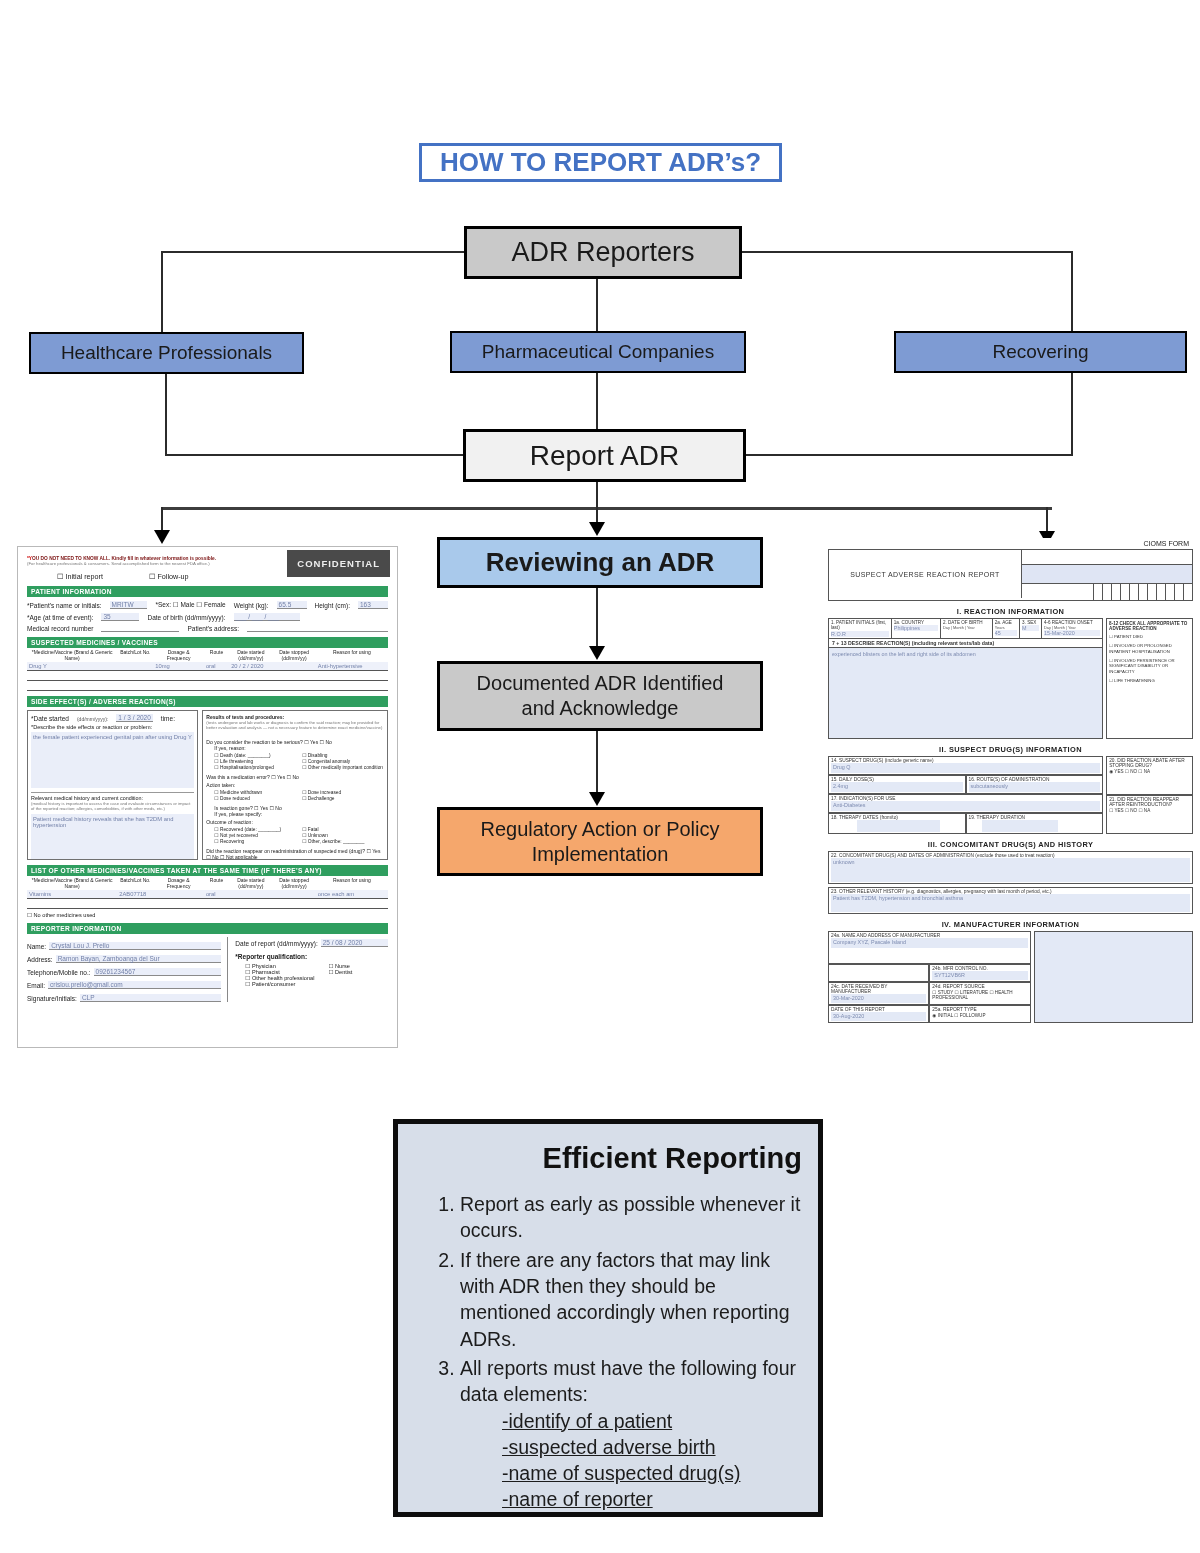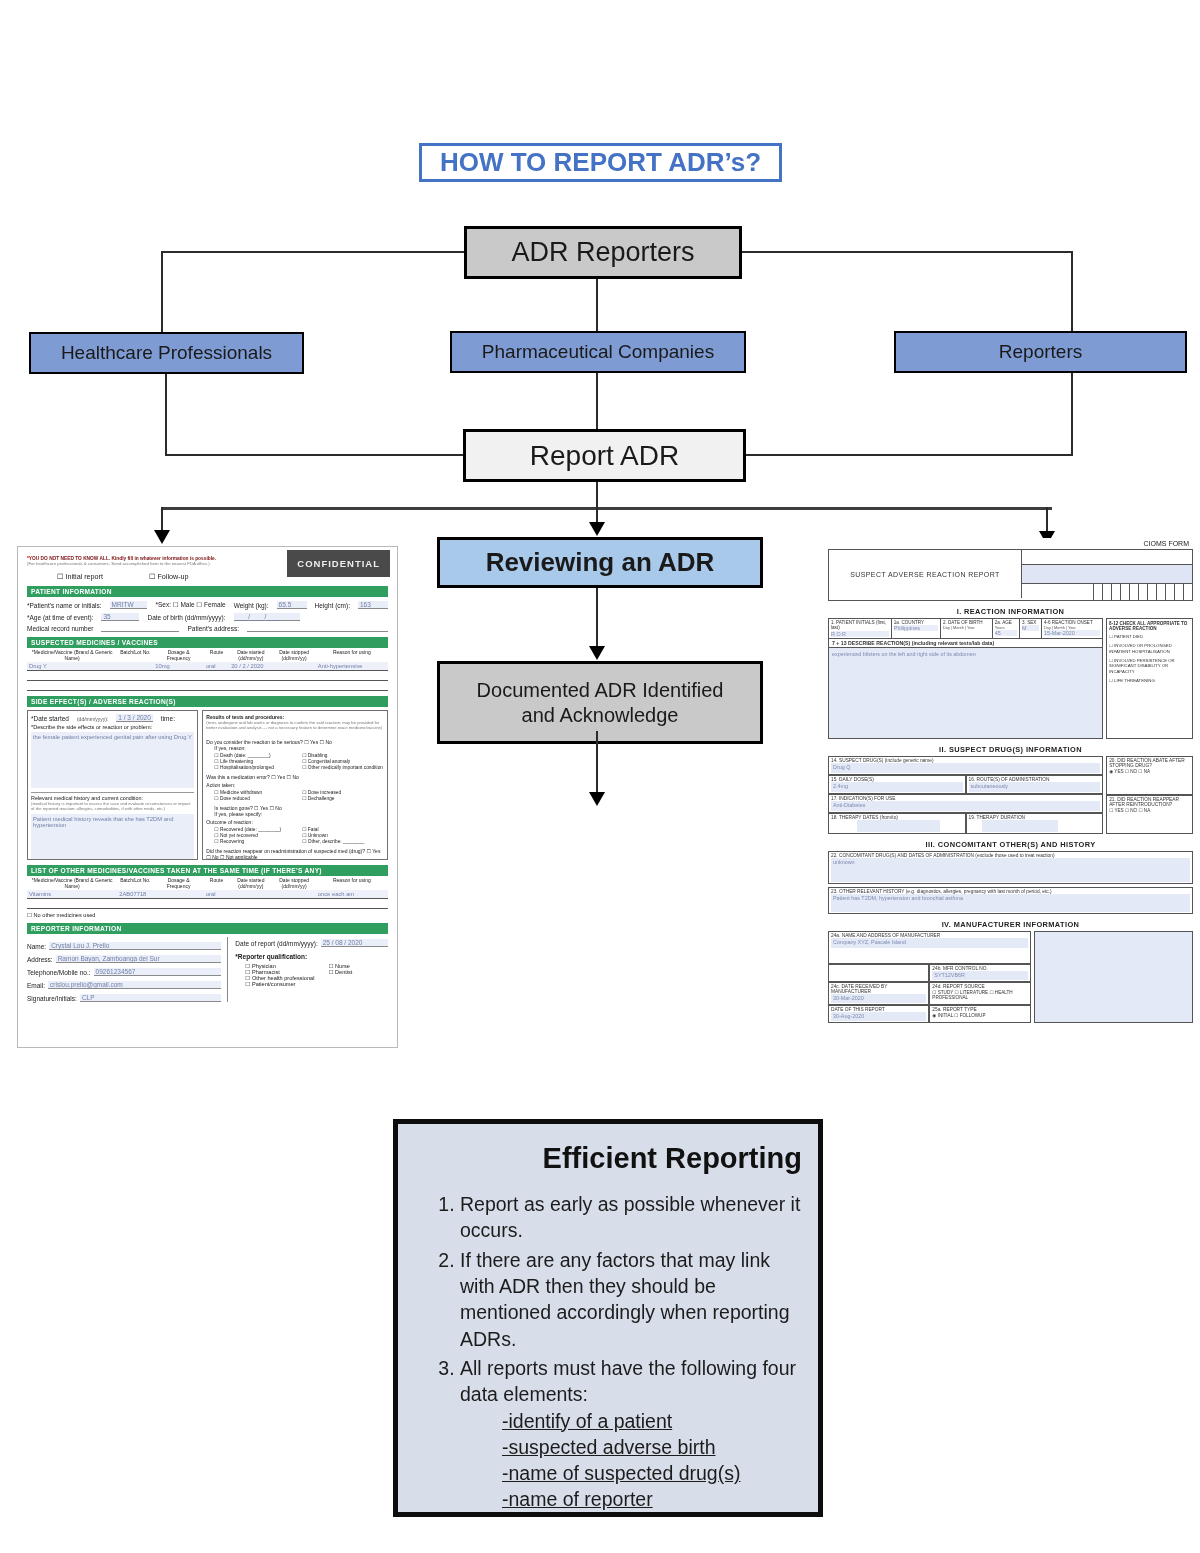--- a/index.html
+++ b/index.html
@@ -115,24 +115,25 @@
 </head>
 <body>
 
 <div class="canvas" data-name="page">
 
   <div class="fbox title-box" style="left:419px;top:143px;width:363px;height:39px;" data-name="page-title">HOW TO REPORT ADR’s?</div>
 
   <div class="fbox b-gray" style="left:464px;top:226px;width:278px;height:53px;font-size:27px;" data-name="node-adr-reporters">ADR Reporters</div>
   <div class="fbox b-blue" style="left:29px;top:332px;width:275px;height:42px;font-size:19px;" data-name="node-healthcare-professionals">Healthcare Professionals</div>
   <div class="fbox b-blue" style="left:450px;top:331px;width:296px;height:42px;font-size:19px;" data-name="node-pharmaceutical-companies">Pharmaceutical Companies</div>
-  <div class="fbox b-blue" style="left:894px;top:331px;width:293px;height:42px;font-size:19px;" data-name="node-consumers">Reporters</div>
+  <div class="fbox b-blue" style="left:894px;top:331px;width:293px;height:42px;font-size:19px;" data-name="node-consumers">Recovering</div>
   <div class="fbox b-white" style="left:463px;top:429px;width:283px;height:53px;font-size:28px;" data-name="node-report-adr">Report ADR</div>
   <div class="fbox b-ltblue" style="left:437px;top:537px;width:326px;height:51px;font-size:26px;" data-name="node-reviewing-adr">Reviewing an ADR</div>
-  <div class="fbox b-gray" style="left:437px;top:661px;width:326px;height:83px;font-size:20px;padding:0 20px;" data-name="node-documented-adr">Documented ADR  Identified and Acknowledge</div>
+  <div class="fbox b-gray" style="left:437px;top:661px;width:326px;height:70px;font-size:20px;padding:0 20px;" data-name="node-documented-adr">Documented ADR  Identified and Acknowledge</div>
+  <div class="fbox b-orange" style="left:437px;top:807px;width:326px;height:69px;font-size:20px;padding:0 30px;" data-name="node-regulatory-action">Regulatory Action or Policy Implementation</div>
 
   <div class="line" style="left:161px;top:251px;width:303px;height:2px;" data-name="connector"></div>
   <div class="line" style="left:161px;top:251px;width:2px;height:81px;" data-name="connector"></div>
   <div class="line" style="left:742px;top:251px;width:331px;height:2px;" data-name="connector"></div>
   <div class="line" style="left:1071px;top:251px;width:2px;height:80px;" data-name="connector"></div>
   <div class="line" style="left:596px;top:279px;width:2px;height:52px;" data-name="connector"></div>
   <div class="line" style="left:165px;top:374px;width:2px;height:82px;" data-name="connector"></div>
   <div class="line" style="left:165px;top:454px;width:298px;height:2px;" data-name="connector"></div>
   <div class="line" style="left:1071px;top:373px;width:2px;height:83px;" data-name="connector"></div>
   <div class="line" style="left:746px;top:454px;width:327px;height:2px;" data-name="connector"></div>
@@ -456,21 +457,21 @@
           <div class="cl" data-name="field-label">20. DID REACTION ABATE AFTER STOPPING DRUG?</div>
           <div class="c-opts" data-name="field-options">◉ YES   ☐ NO   ☐ NA</div>
         </div>
         <div class="c-box" style="flex:1;" data-name="reaction-reappear-cell">
           <div class="cl" data-name="field-label">21. DID REACTION REAPPEAR AFTER REINTRODUCTION?</div>
           <div class="c-opts" data-name="field-options">☐ YES   ☐ NO   ☐ NA</div>
         </div>
       </div>
     </div>
 
-    <div class="c-sec" data-name="section-concomitant-drugs">III.  CONCOMITANT OTHER(S) AND HISTORY</div>
+    <div class="c-sec" data-name="section-concomitant-drugs">III.  CONCOMITANT DRUG(S) AND HISTORY</div>
     <div class="c-box" data-name="concomitant-drugs-cell">
       <div class="cl" data-name="field-label">22. CONCOMITANT DRUG(S) AND DATES OF ADMINISTRATION (exclude those used to treat reaction)</div>
       <div class="c-val-area" style="min-height:22px;" data-name="field-value">unknown</div>
     </div>
     <div class="c-box" style="margin-top:3px;" data-name="other-history-cell">
       <div class="cl" data-name="field-label">23. OTHER RELEVANT HISTORY (e.g. diagnostics, allergies, pregnancy with last month of period, etc.)</div>
       <div class="c-val-area" style="min-height:16px;" data-name="field-value">Patient has T2DM, hypertension and bronchial asthma</div>
     </div>
 
     <div class="c-sec" data-name="section-manufacturer-information">IV.  MANUFACTURER INFORMATION</div>

